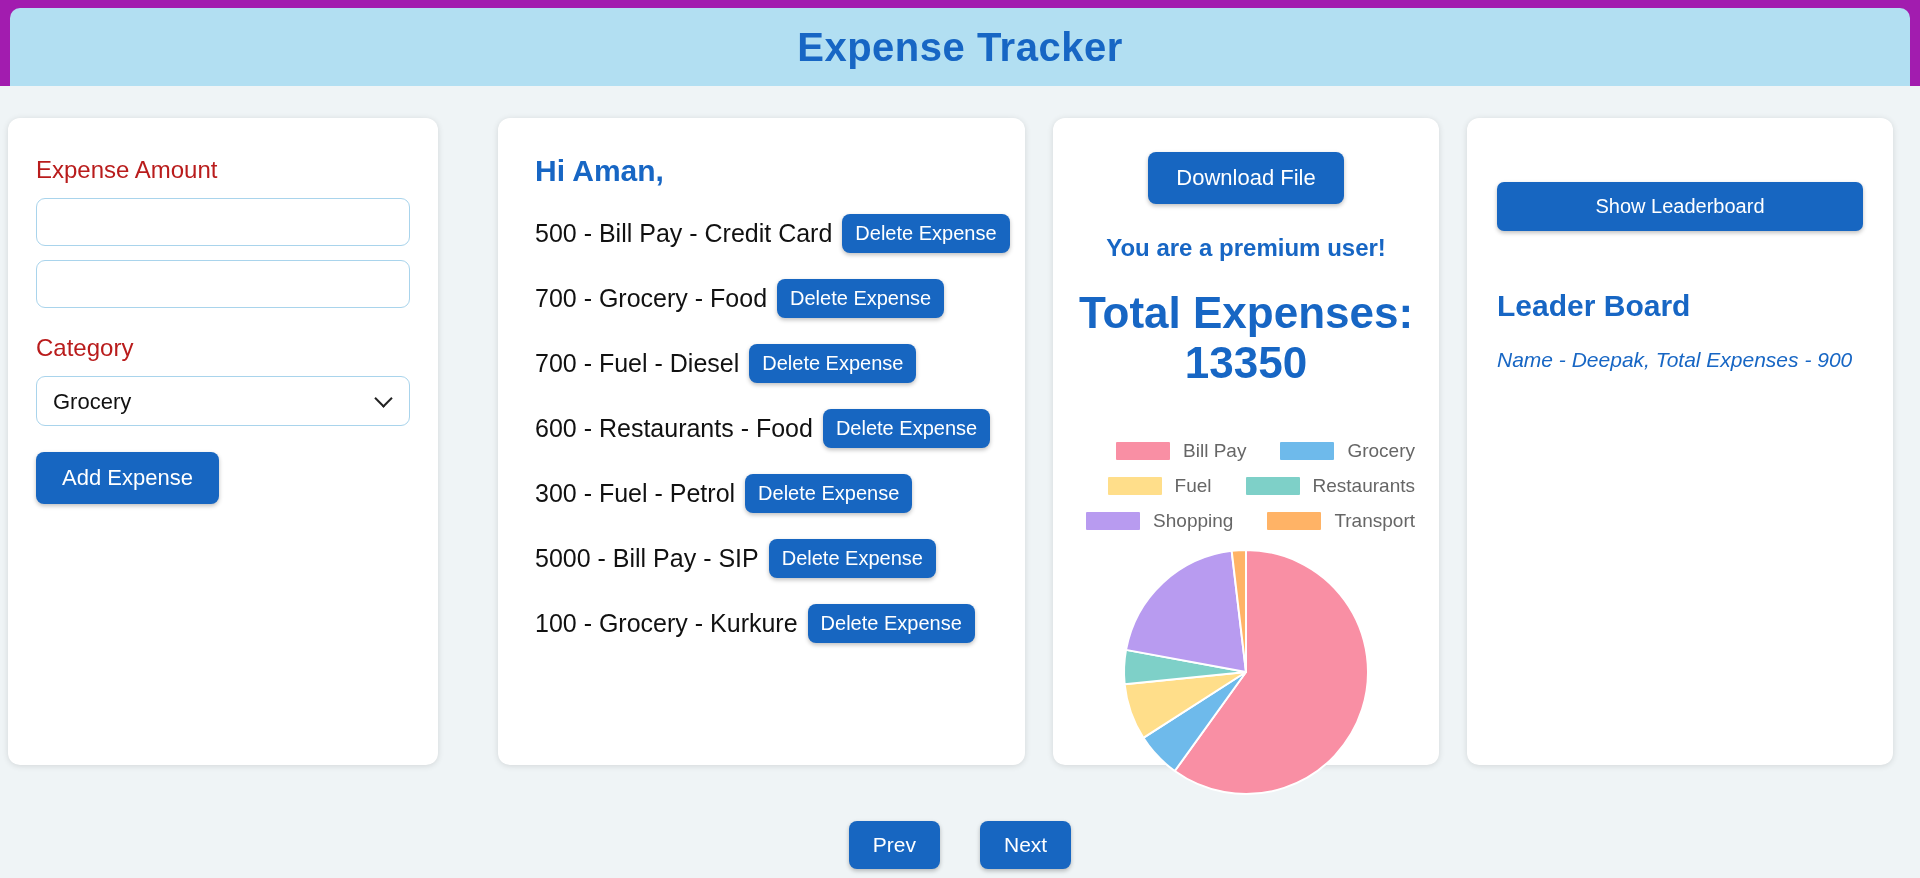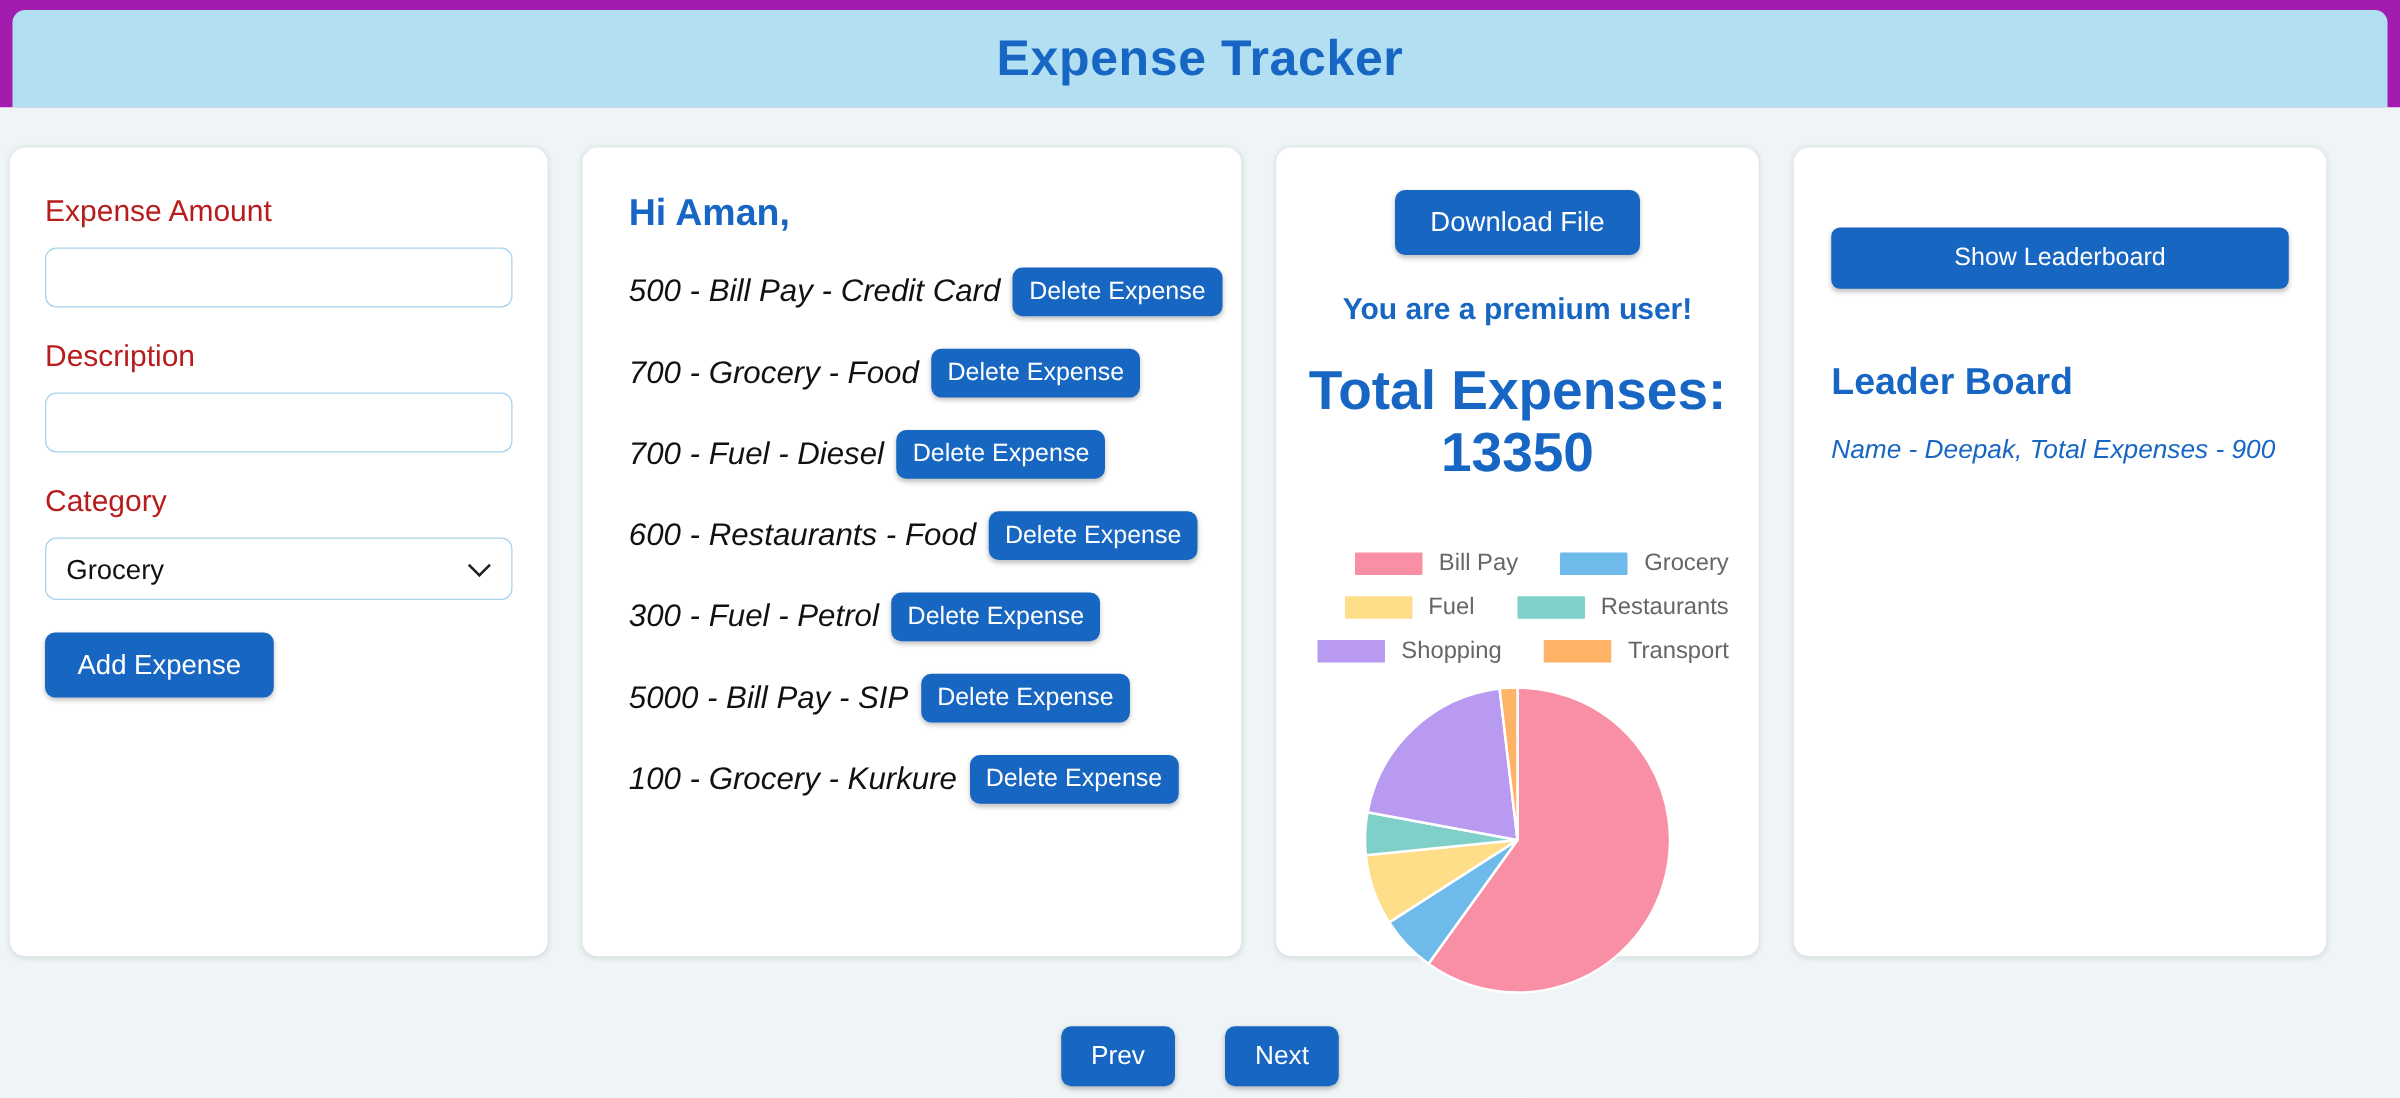--- a/index.html
+++ b/index.html
@@ -19,21 +19,21 @@
   .app-title { font-size: 40px; font-weight: bold; color: #1766C4; letter-spacing: .5px; }
 
   
   .main { background: #EFF4F6; height: 792px; padding-top: 32px; }
   .cards { display: flex; gap: 28px; margin: 0 8px; align-items: stretch; }
   .card {
     background: #fff; border-radius: 12px; height: 647px;
     box-shadow: 0 1px 6px rgba(0,0,0,.12);
   }
   .card-form      { width: 430px; padding: 30px 28px; }
-  .card-expenses  { width: 527px; padding: 34px 37px; }
+  .card-expenses  { width: 527px; padding: 34px 37px; margin-left: 32px; }
   .card-summary   { width: 386px; padding: 26px 24px; text-align: center; }
   .card-leader    { width: 426px; padding: 26px 30px; }
 
   
   .btn {
     background: #1766C1; color: #fff; border: none; border-radius: 8px;
     font-family: inherit; cursor: pointer;
     box-shadow: 0 2px 4px rgba(0,0,0,.25);
   }
   .btn-add      { font-size: 22px; padding: 13px 26px; margin-top: 26px; }
@@ -59,21 +59,21 @@
   }
   .select-chevron {
     position: absolute; right: 20px; top: 16px; width: 13px; height: 13px;
     border-right: 2.6px solid #222; border-bottom: 2.6px solid #222;
     transform: rotate(45deg); pointer-events: none;
   }
 
   
   .greeting { color: #1766C4; font-size: 30px; font-weight: bold; margin: 2px 0 6px; }
   .expense-row { margin-top: 26px; display: flex; align-items: center; }
-  .expense-text { font-size: 25px; font-style: italic; color: #111; white-space: nowrap; }
+  .expense-text { font-size: 25px; color: #111; white-space: nowrap; }
 
   
   .premium-text { color: #1766C4; font-size: 24px; font-weight: bold; margin-top: 30px; }
   .total-text   { color: #1766C4; font-size: 44px; font-weight: bold; margin-top: 26px; }
   .legend { margin-top: 52px; }
   .legend-row { display: flex; justify-content: flex-end; gap: 34px; margin-top: 13px; }
   .legend-item { display: flex; align-items: center; gap: 13px; cursor: pointer; }
   .legend-box { width: 54px; height: 18px; display: inline-block; border-radius: 1px; }
   .legend-label { font-size: 19px; color: #666; }
   .pie-wrap { margin-top: 14px; display: flex; justify-content: center; }
@@ -95,21 +95,20 @@
   </div>
 </div>
 
 <div class="main">
   <div class="cards">
 
     <div class="card card-form">
       <label class="field-label">Expense Amount</label>
       <input class="text-input" type="text" value="" style="">
 
-      <label class="field-label">Description</label>
       <input class="text-input" type="text" value="" style="">
 
       <label class="field-label">Category</label>
       <div class="select-wrap">
         <select class="select-input">
           <option>Grocery</option>
         </select>
         <span class="select-chevron"></span>
       </div>
 

